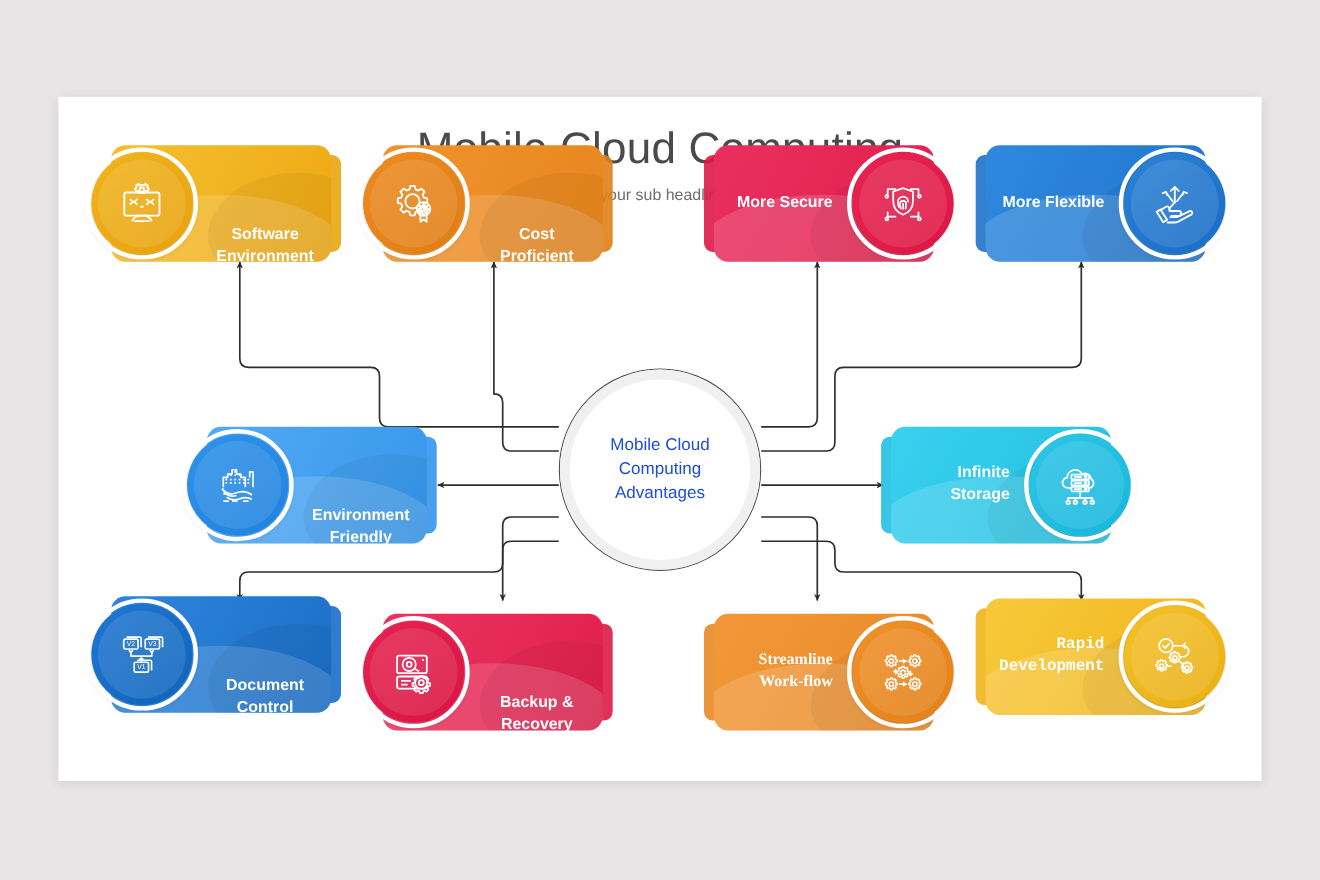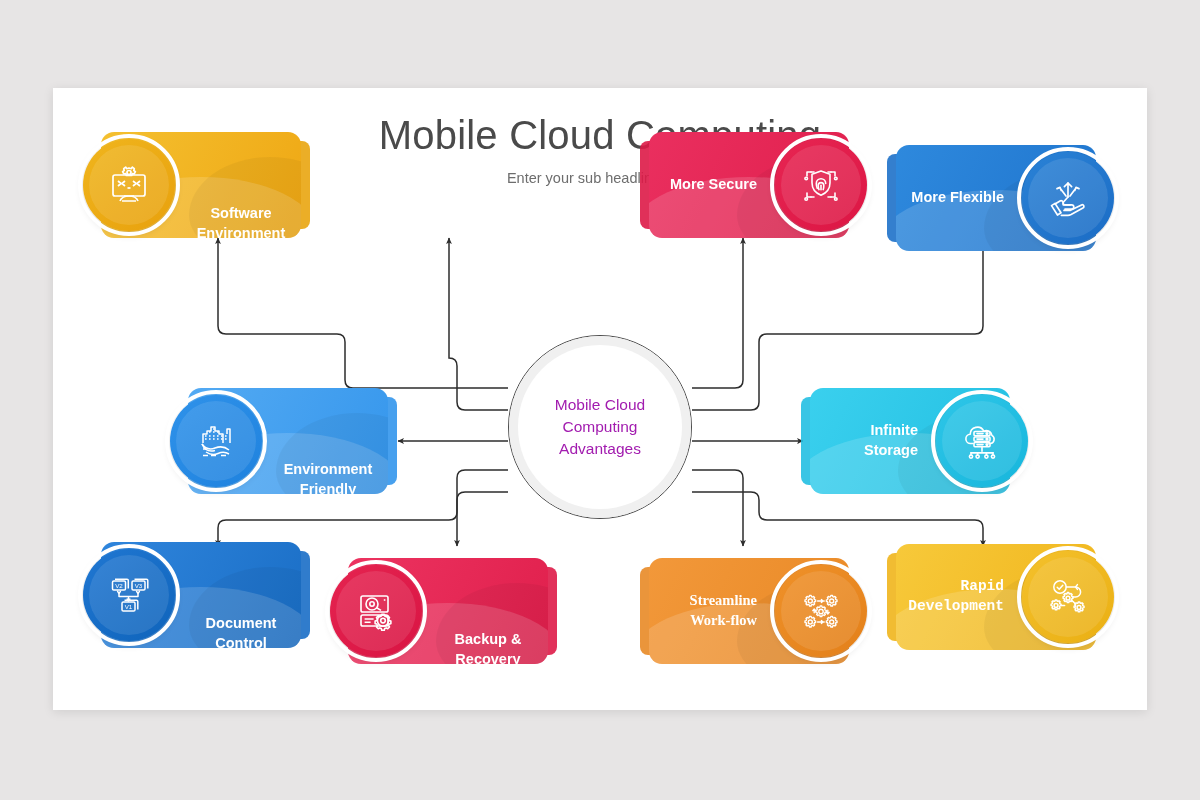--- a/index.html
+++ b/index.html
@@ -47,21 +47,21 @@
     left:465px; top:257px;
     width:164px; height:164px;
     border-radius:50%;
     background:#ffffff;
     box-shadow:0 0 0 9px #f0f0f0, 0 3px 9px rgba(0,0,0,.13);
     display:flex;align-items:center;justify-content:center;
     text-align:center;
     z-index:5;
   }
   #hub-text{
-    font-size:15.5px; line-height:1.42; color:#a21caf; font-weight:400;
+    font-size:15.5px; line-height:1.42; color:#1d4ed8; font-weight:400;
   }
   
   .card{
     position:absolute;
     width:200px; height:106px;
     z-index:3;
   }
   .card .plate{
     position:absolute; inset:0;
     border-radius:13px;
@@ -188,20 +188,42 @@
         <path d="M18 34 h10 M16 39 h14 M14 39 q2 -5 9 -5 q7 0 9 5"></path>
         <path d="M23 6 l2.4 .7 .9 -1.6 2 1.6 -.5 1.8 1.6 1.1 -1.2 2.2 -1.9 -.2 -.6 1.8 h-5.4 l-.6 -1.8 -1.9 .2 -1.2 -2.2 1.6 -1.1 -.5 -1.8 2 -1.6 .9 1.6 z"></path>
         <circle cx="23" cy="10.5" r="2"></circle>
         <path d="M12 19 l3 2.5 -3 2.5 M19 19 l-3 2.5 3 2.5"></path>
         <path d="M27 19 l3 2.5 -3 2.5 M34 19 l-3 2.5 3 2.5"></path>
         <path d="M21.5 26 h3"></path>
       </svg>
     </div>
   </div>
 
+  <div class="card icon-left" id="c1" style="left:295px; top:44px;">
+    <div class="backtab" style="background: rgb(224, 127, 23);"></div>
+    <div class="plate" style="background: linear-gradient(118deg, rgb(240, 146, 44) 0%, rgb(232, 134, 30) 100%);">
+      <div class="wave"></div>
+      <div class="wave2"></div>
+    </div>
+    <div class="label">
+      <span>Cost</span>
+      <span>Proficient</span>
+    </div>
+    <div class="badge" style="background: linear-gradient(140deg, rgb(236, 139, 33) 0%, rgb(224, 126, 22) 100%);">
+      <div class="ring2"></div>
+      <svg width="46" height="46" viewBox="0 0 46 46" fill="none" stroke="#fff" stroke-width="1.7" stroke-linejoin="round">
+        <path d="M20 7 h4 l.8 3.1 2.6 1.1 2.7-1.7 2.8 2.8 -1.7 2.7 1.1 2.6 3.1 .8 v4 l-3.1 .8 -1.1 2.6 1.7 2.7 -2.8 2.8 -2.7-1.7 -2.6 1.1 -.8 3.1 h-4 l-.8-3.1 -2.6-1.1 -2.7 1.7 -2.8-2.8 1.7-2.7 -1.1-2.6 -3.1-.8 v-4 l3.1-.8 1.1-2.6 -1.7-2.7 2.8-2.8 2.7 1.7 2.6-1.1 z"></path>
+        <circle cx="22" cy="21" r="6.5"></circle>
+        <circle cx="32" cy="28" r="6.2" fill="none"></circle>
+        <path d="M32 23.5 l1.2 2 2.3-.4 -.4 2.3 2 1.2 -2 1.2 .4 2.3 -2.3-.4 -1.2 2 -1.2-2 -2.3 .4 .4-2.3 -2-1.2 2-1.2 -.4-2.3 2.3 .4 z"></path>
+        <circle cx="32" cy="28" r="2.1"></circle>
+        <path d="M29.2 33.5 v6 l2.8-2 2.8 2 v-6"></path>
+      </svg>
+    </div>
+  </div>
 
   <div class="card icon-right" id="c2" style="left:596px; top:44px;">
     <div class="backtab" style="background: rgb(221, 26, 71);"></div>
     <div class="plate" style="background: linear-gradient(118deg, rgb(234, 47, 95) 0%, rgb(224, 31, 76) 100%);">
       <div class="wave"></div>
       <div class="wave2"></div>
     </div>
     <div class="label">
       <span>More Secure</span>
 
@@ -216,21 +238,21 @@
         <path d="M9 14 v-4 h4 M9 31 v4 h4 M37 14 v-4 h-4 M37 31 v4 h-4"></path>
         <circle cx="8.2" cy="16.5" r="1.3"></circle>
           <circle cx="37.8" cy="16.5" r="1.3"></circle>
         <circle cx="8.2" cy="37" r="1.3"></circle>
           <circle cx="37.8" cy="37" r="1.3"></circle>
         <path d="M13 10 h3 M30 10 h3 M13 35 h3 M30 35 h3"></path>
       </svg>
     </div>
   </div>
 
-  <div class="card icon-right" id="c3" style="left:843px; top:44px;margin-top:13px;">
+  <div class="card icon-right" id="c3" style="left:843px; top:44px;">
     <div class="backtab" style="background: rgb(30, 113, 201);"></div>
     <div class="plate" style="background: linear-gradient(118deg, rgb(46, 137, 221) 0%, rgb(31, 116, 205) 100%);">
       <div class="wave"></div>
       <div class="wave2"></div>
     </div>
     <div class="label">
       <span>More Flexible</span>
 
     </div>
     <div class="badge" style="background: linear-gradient(140deg, rgb(42, 130, 214) 0%, rgb(27, 108, 197) 100%);">

